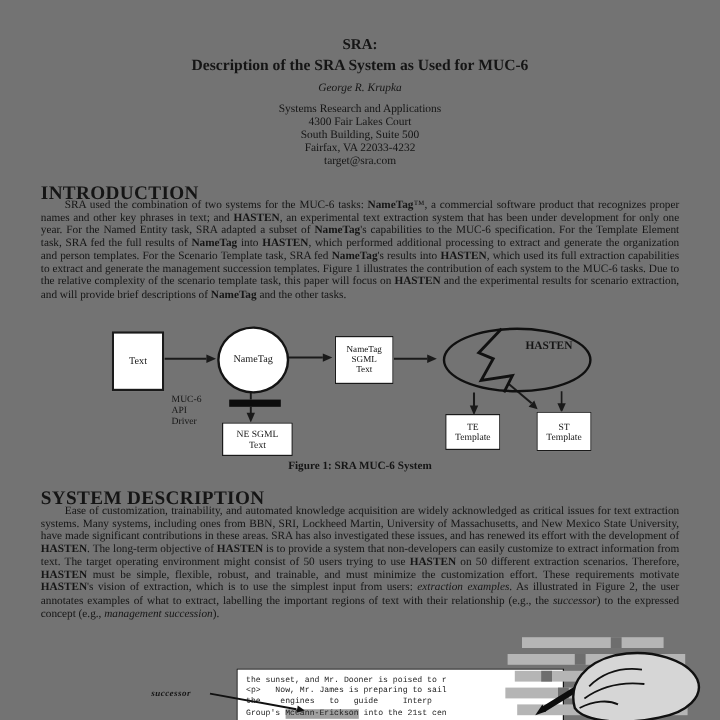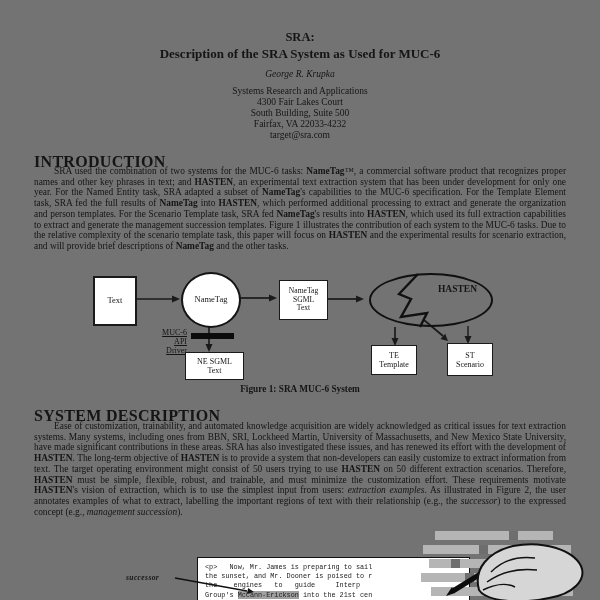--- a/index.html
+++ b/index.html
@@ -79,41 +79,41 @@
     </svg>
 
     <div class="node rectnode" style="left:93px;top:6px;width:40px;height:46px;border-width:2px;">Text</div>
     <div class="node" style="left:181px;top:2px;width:56px;height:52px;border:2.2px solid #141414;border-radius:50%;">NameTag</div>
     <div class="node rectnode" style="left:279px;top:10px;width:47px;height:38px;font-size:7.6px;line-height:8.6px;">NameTag
 SGML
 Text</div>
     <div class="node" style="left:369px;top:3px;width:124px;height:54px;border:2.8px solid #101010;border-radius:50%;
          justify-content:flex-end;align-items:flex-start;padding:10px 14px 0 0;box-sizing:border-box;
          font-weight:bold;font-size:9.5px;background:transparent;">HASTEN</div>
-    <div class="abs" style="left:143px;top:59px;width:44px;text-align:right;font-size:8px;line-height:8.8px;white-space:pre-line;text-decoration:underline;">MUC-6
+    <div class="abs" style="left:143px;top:59px;width:44px;text-align:left;font-size:8px;line-height:8.8px;white-space:pre-line;">MUC-6
 API
 Driver</div>
     <div class="node rectnode" style="left:185px;top:82px;width:57px;height:26px;font-size:8px;line-height:9px;">NE SGML
 Text</div>
     <div class="node rectnode" style="left:371px;top:75px;width:44px;height:28px;font-size:8px;line-height:9px;">TE
 Template</div>
     <div class="node rectnode" style="left:447px;top:73px;width:44px;height:31px;font-size:8px;line-height:9px;">ST
-Scenario</div>
+Template</div>
   </div>
 
   <div class="abs caption">Figure 1: SRA MUC-6 System</div>
 
   <div class="abs heading" style="top:407px;left:34px;">SYSTEM DESCRIPTION</div>
   <div class="abs para" style="top:421px;left:34px;"><span>Ease of customization, trainability, and automated knowledge acquisition are widely acknowledged as critical issues for text extraction systems. Many systems, including ones from BBN, SRI, Lockheed Martin, University of Massachusetts, and New Mexico State University, have made significant contributions in these areas. SRA has also investigated these issues, and has renewed its effort with the development of </span><span class="b">HASTEN</span><span>. The long-term objective of </span><span class="b">HASTEN</span><span> is to provide a system that non-developers can easily customize to extract information from text. The target operating environment might consist of 50 users trying to use </span><span class="b">HASTEN</span><span> on 50 different extraction scenarios. Therefore, </span><span class="b">HASTEN</span><span> must be simple, flexible, robust, and trainable, and must minimize the customization effort. These requirements motivate </span><span class="b">HASTEN</span><span>'s vision of extraction, which is to use the simplest input from users: </span><span class="i">extraction examples</span><span>. As illustrated in Figure 2, the user annotates examples of what to extract, labelling the important regions of text with their relationship (e.g., the </span><span class="i">successor</span><span>) to the expressed concept (e.g., </span><span class="i">management succession</span><span>).</span></div>
 
   <div class="abs annlabel" style="left:126px;top:573px;">successor</div>
 
   <div class="abs codebox" style="left:197px;top:557px;width:264px;height:60px;">
+    <div class="codeline"><span>the sunset, and Mr. Dooner is poised to r</span></div>
     <div class="codeline"><span>&lt;p&gt;   Now, Mr. James is preparing to sail</span></div>
-    <div class="codeline"><span>the sunset, and Mr. Dooner is poised to r</span></div>
     <div class="codeline"><span>the    engines   to   guide     Interp</span></div>
     <div class="codeline"><span>Group's </span><span class="hl">McCann-Erickson</span><span> into the 21st cen</span></div>
     <div class="codeline"><span>Yesterday, McCann made official what ha</span></div>
   </div>
 
   <svg class="abs overlay" style="left:120px;top:555px;z-index:2;" width="360" height="45">
     <line x1="55" y1="23" x2="127" y2="36" stroke="#111" stroke-width="1.6"></line>
     <polygon points="134,37 127.1,38.9 128.1,32.9" fill="#111"></polygon>
   </svg>
 

